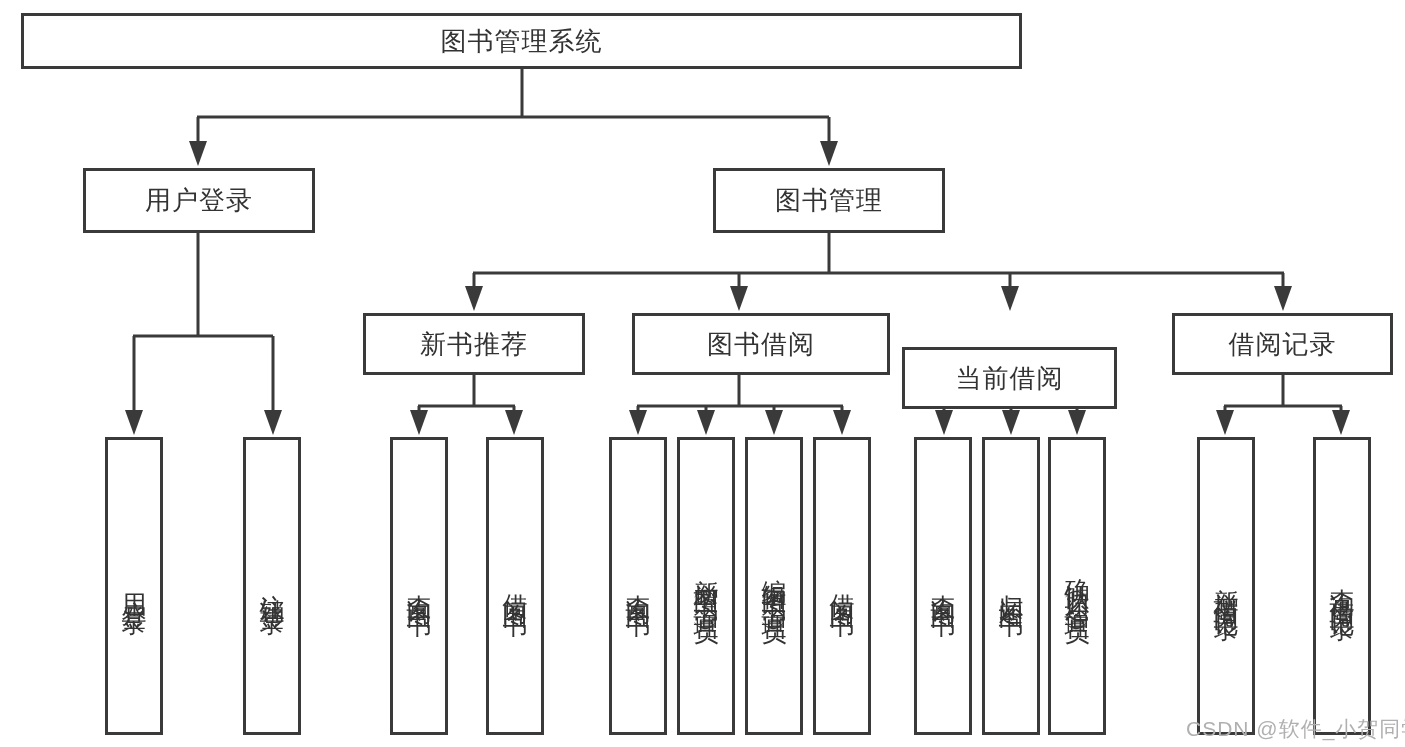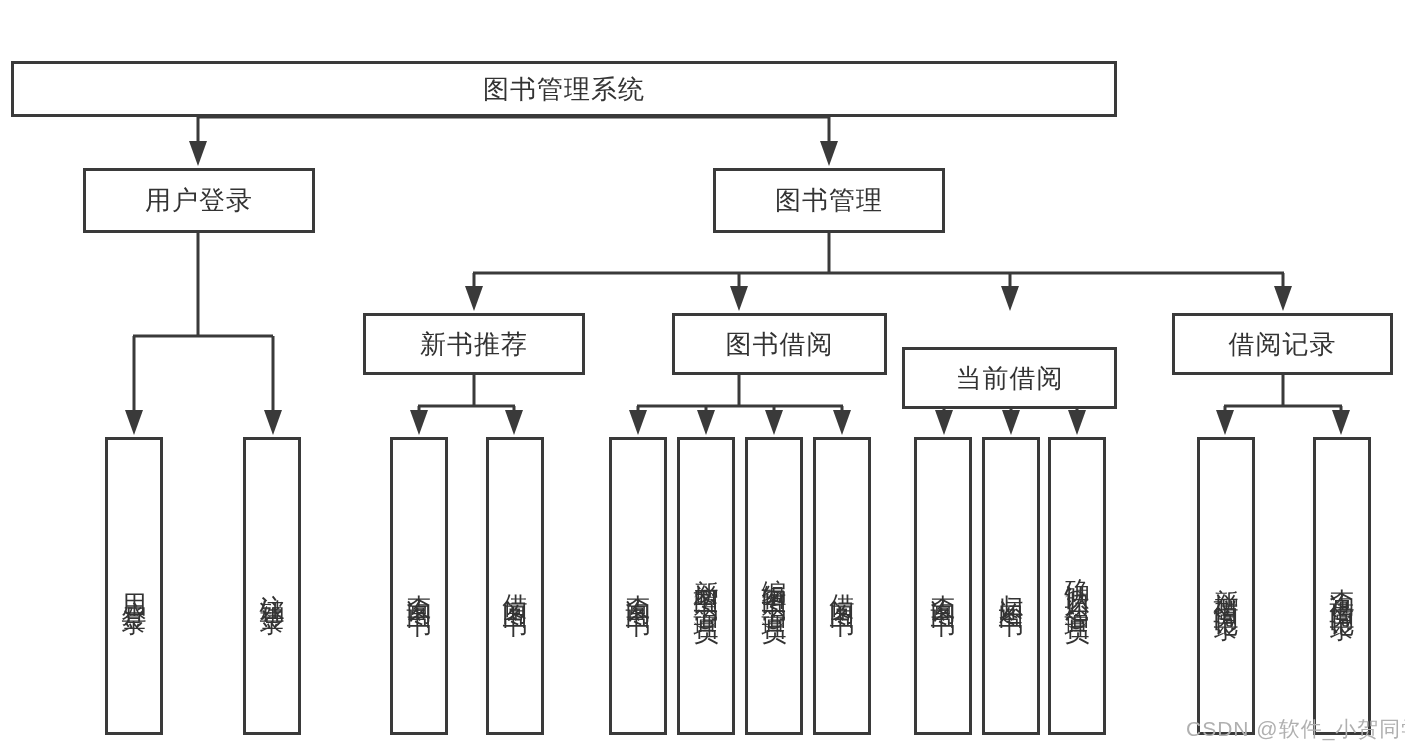--- a/index.html
+++ b/index.html
@@ -88,35 +88,35 @@
       <polygon points="765,410 783,410 774,435"></polygon>
       <polygon points="833,410 851,410 842,435"></polygon>
       <polygon points="935,410 953,410 944,435"></polygon>
       <polygon points="1002,410 1020,410 1011,435"></polygon>
       <polygon points="1068,410 1086,410 1077,435"></polygon>
       <polygon points="1216,410 1234,410 1225,435"></polygon>
       <polygon points="1332,410 1350,410 1341,435"></polygon>
     </g>
   </svg>
 
-  <div class="box" style="left:11px;top:13px;width:1106px;height:56px;margin-top:48px;">
+  <div class="box" style="left:21px;top:13px;width:1001px;height:56px;">
     <span>图书管理系统</span>
   </div>
 
   <div class="box" style="left:83px;top:168px;width:232px;height:65px;">
     <span>用户登录</span>
   </div>
   <div class="box" style="left:363px;top:313px;width:222px;height:62px;">
     <span>新书推荐</span>
   </div>
 
   <div class="box" style="left:713px;top:168px;width:232px;height:65px;">
     <span>图书管理</span>
   </div>
-  <div class="box" style="left:632px;top:313px;width:215px;height:62px;margin-left:40px;">
+  <div class="box" style="left:632px;top:313px;width:258px;height:62px;">
     <span>图书借阅</span>
   </div>
   <div class="box" style="left:902px;top:313px;width:215px;height:62px;margin-top:34px;">
     <span>当前借阅</span>
   </div>
   <div class="box" style="left:1172px;top:313px;width:221px;height:62px;">
     <span>借阅记录</span>
   </div>
 
   <div class="vbox" style="left:105px;">

